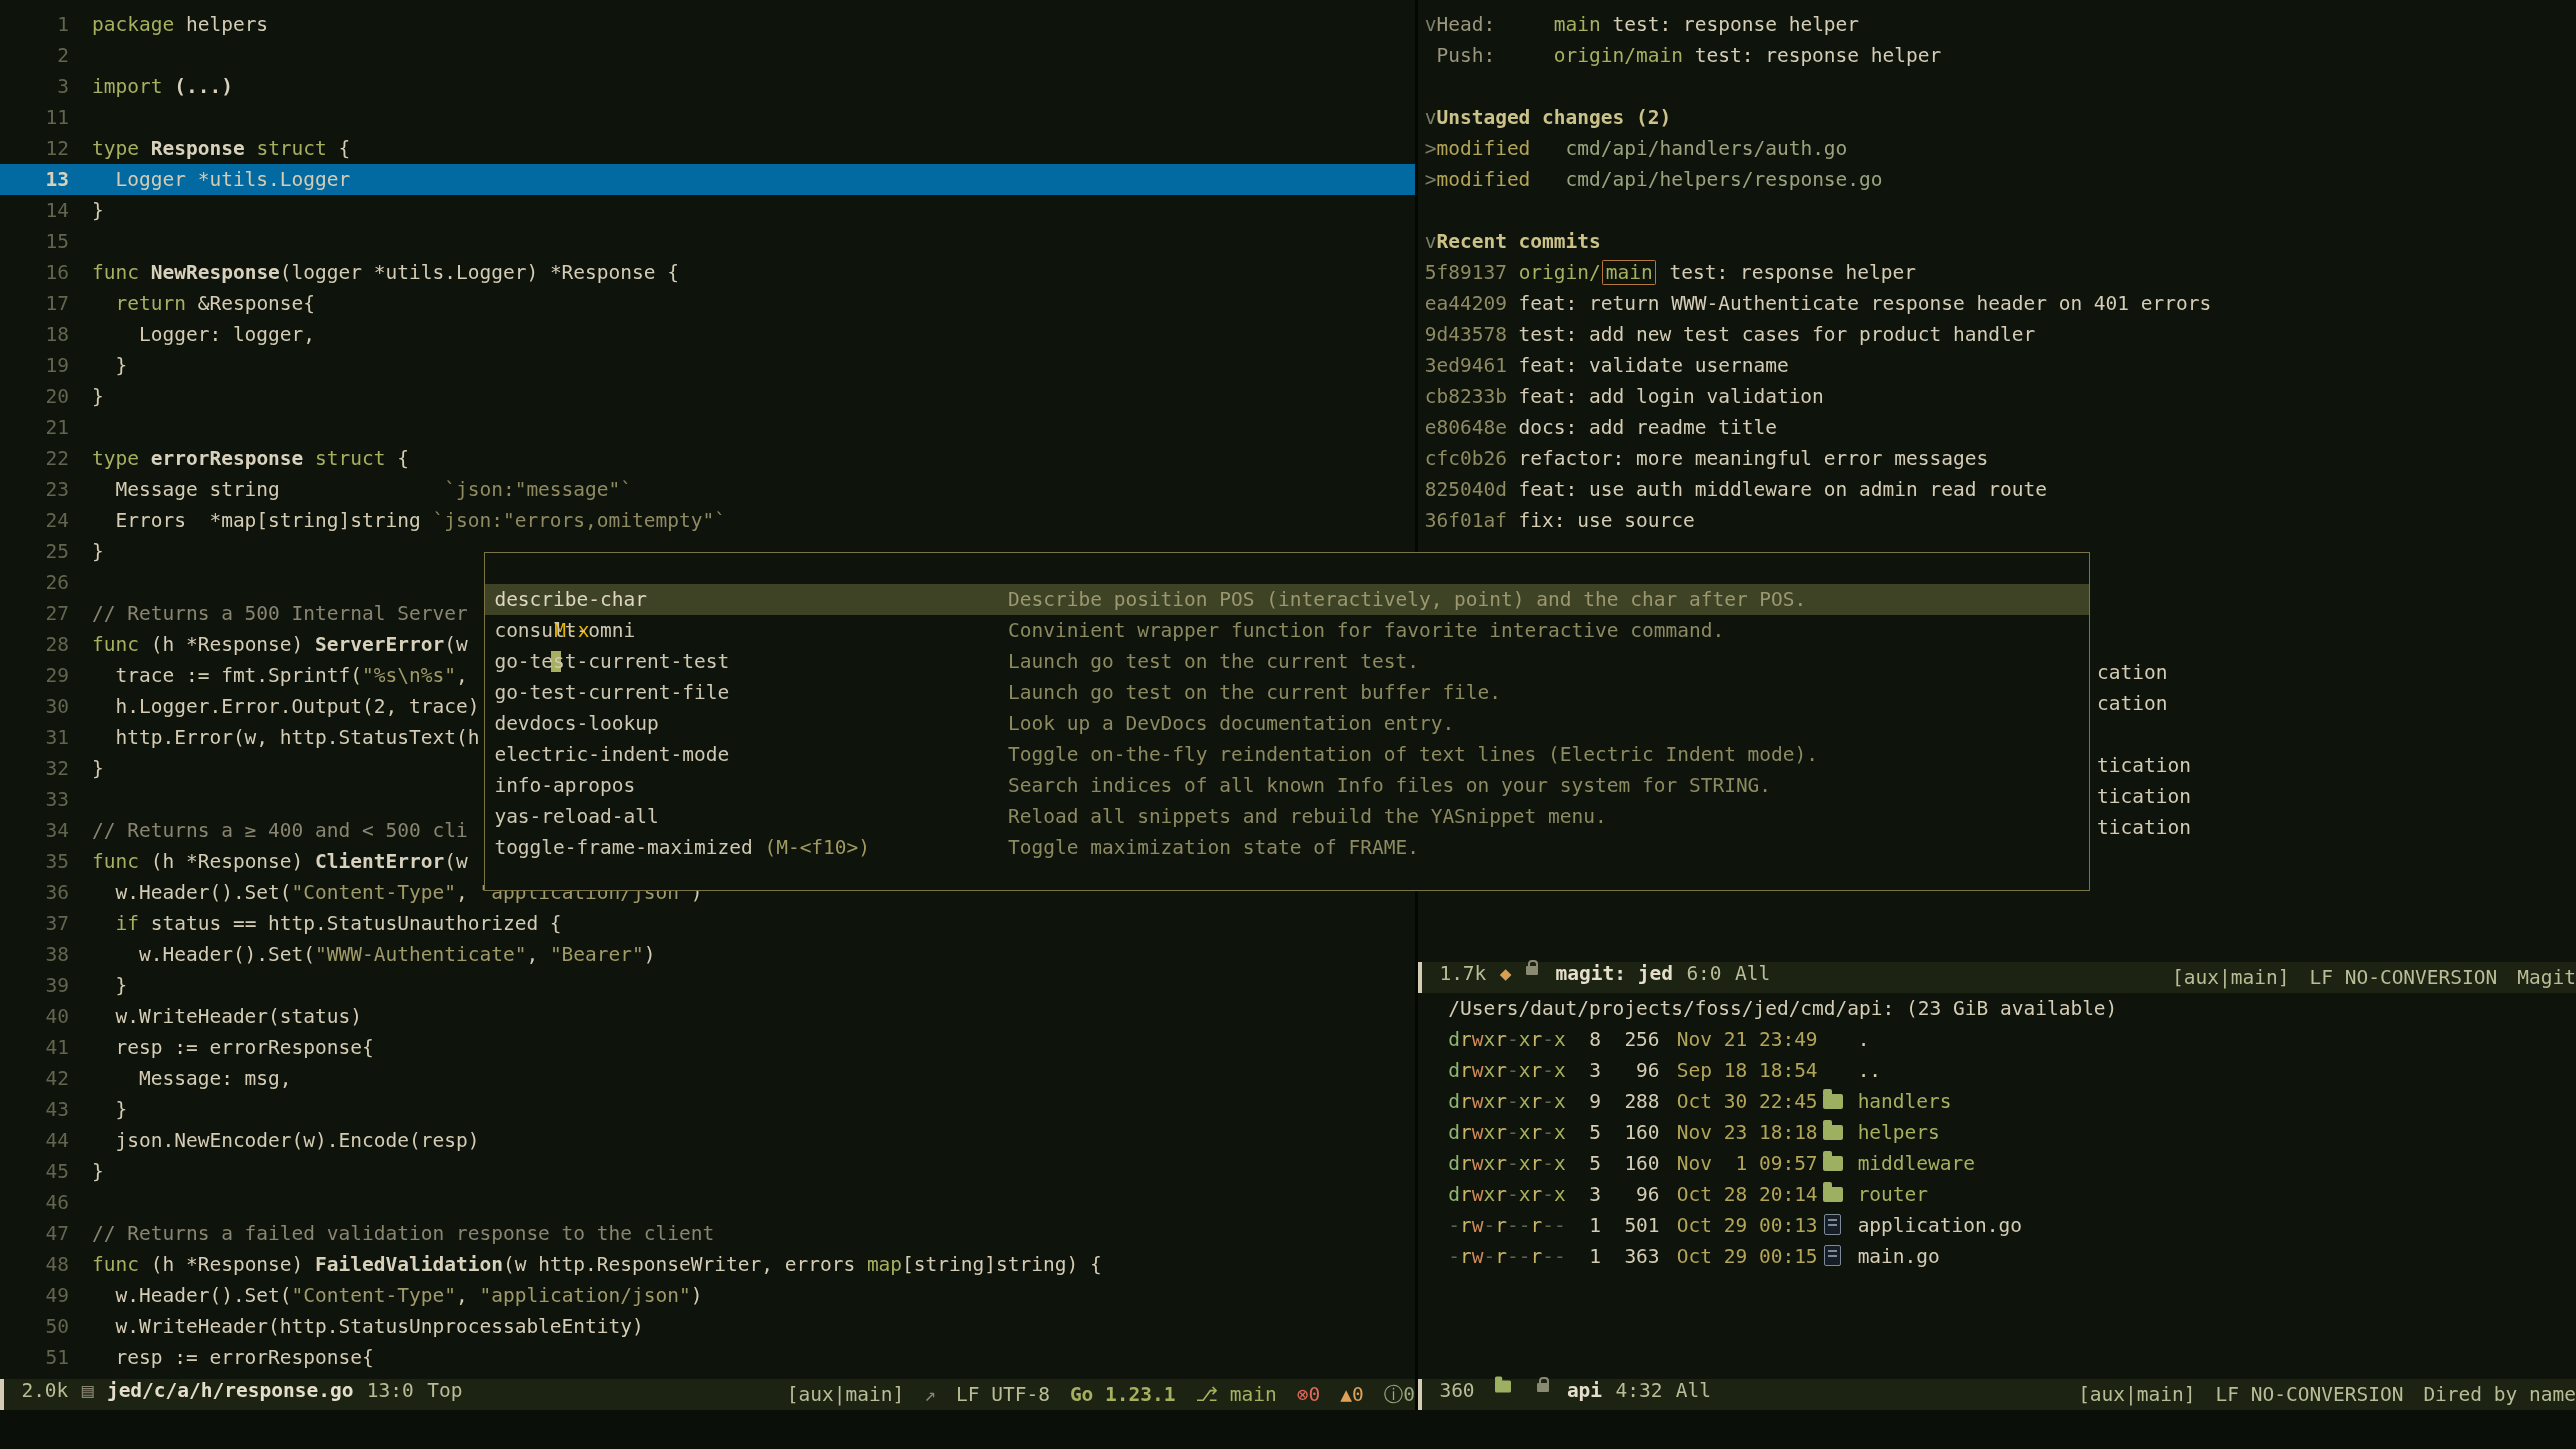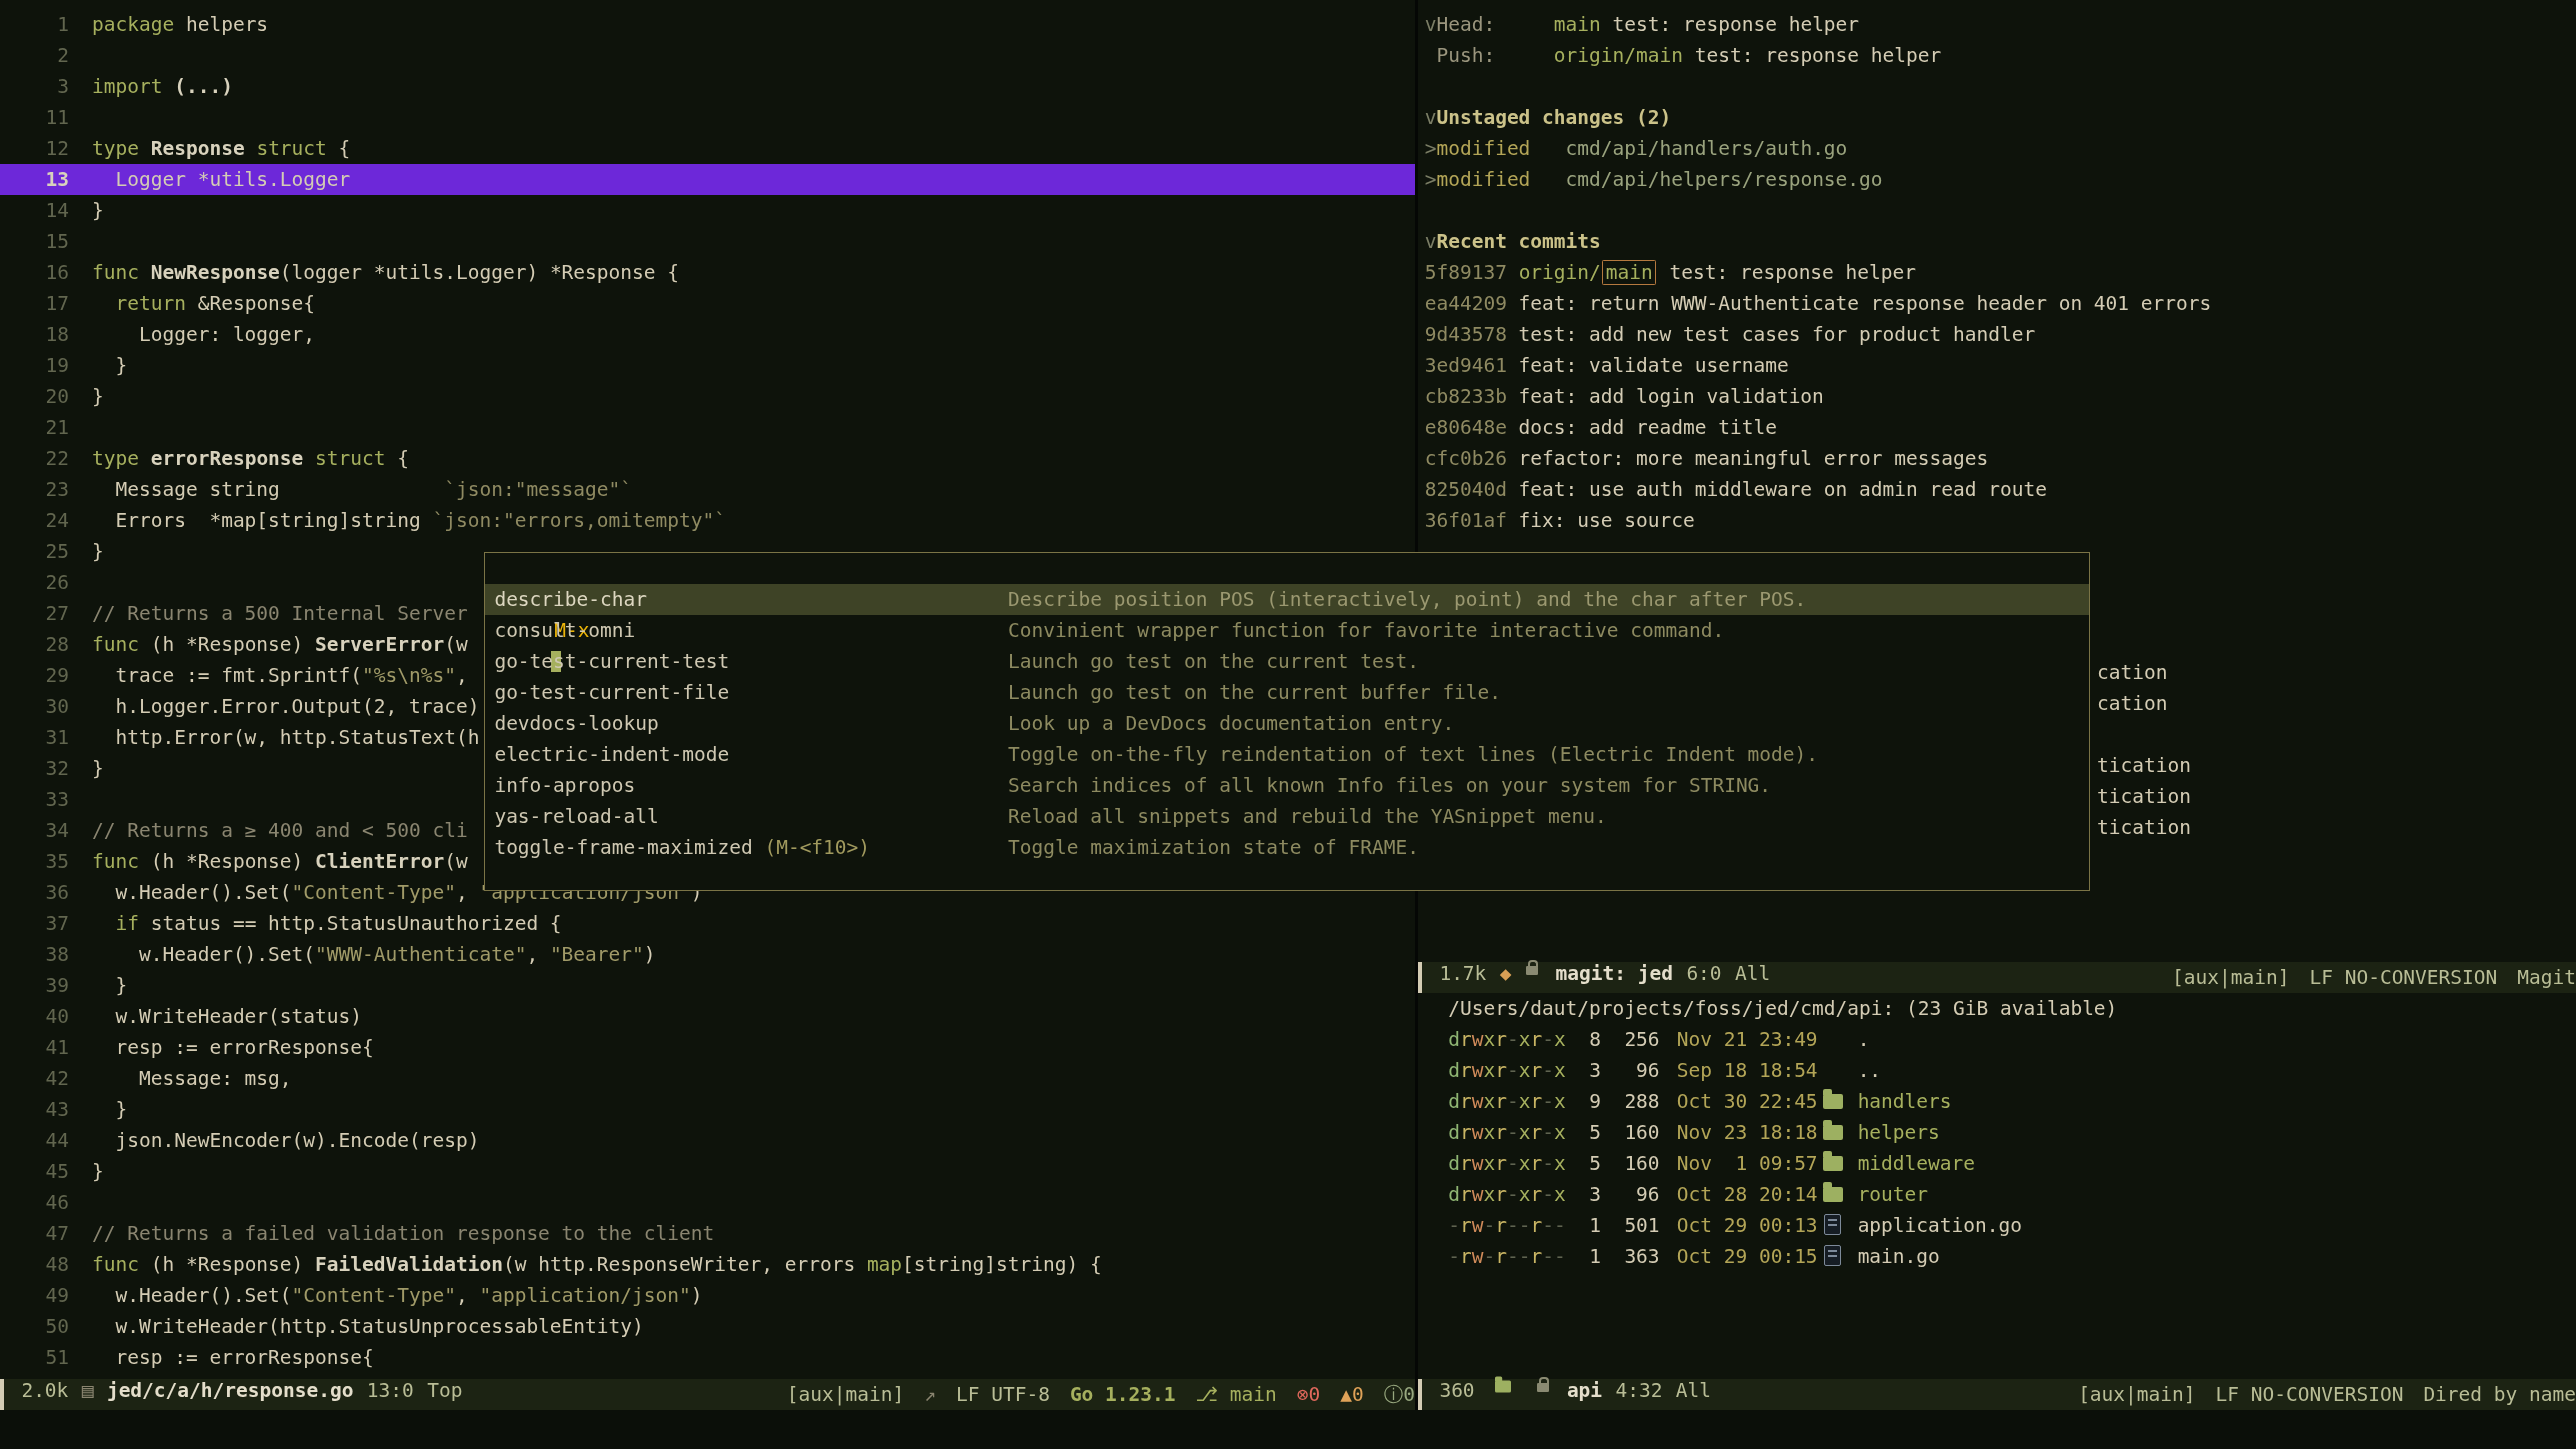--- a/index.html
+++ b/index.html
@@ -7,21 +7,21 @@
     width:2576px;height:1449px;position:relative;overflow:hidden;
     background:#0e130b;color:#d4ccb4;
     font-family:"DejaVu Sans Mono",monospace;font-size:19.5px;
   }
   i{font-style:normal}
   .win{position:absolute;overflow:hidden;box-sizing:border-box}
 
   
   #editor-win{left:0;top:0;width:1415px;height:1379px;padding-top:9.4px}
   .line{display:flex;height:31px;line-height:31px;white-space:pre}
-  .line.hl{background:#6d28d9}
+  .line.hl{background:#0369a1}
   .ln{flex:0 0 69px;text-align:right;color:#62664f}
   .line.hl .ln{color:#d8d2bd;font-weight:700}
   .code{padding-left:23px;white-space:pre}
   .k{color:#a6b05e}
   .p{color:#d4ccb4}
   .c{color:#8a8570}
   .s{color:#a09a68}
   .g{color:#8f8a62}
   .f{color:#d8d2bd;font-weight:700}
   .t{color:#d8d2bd;font-weight:700}

